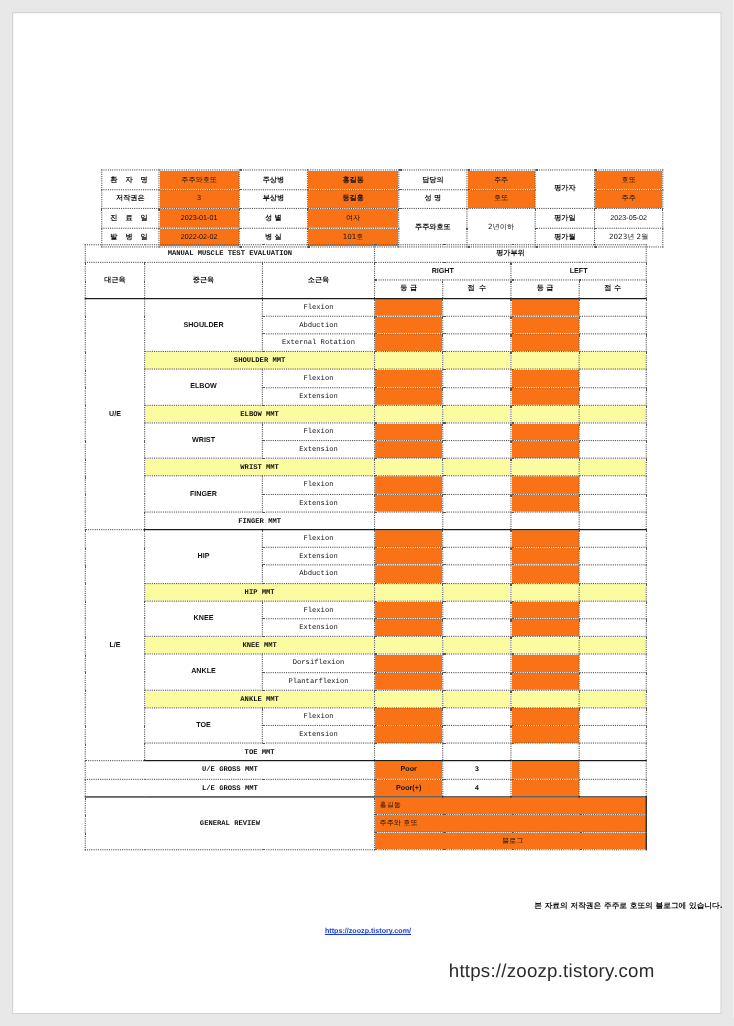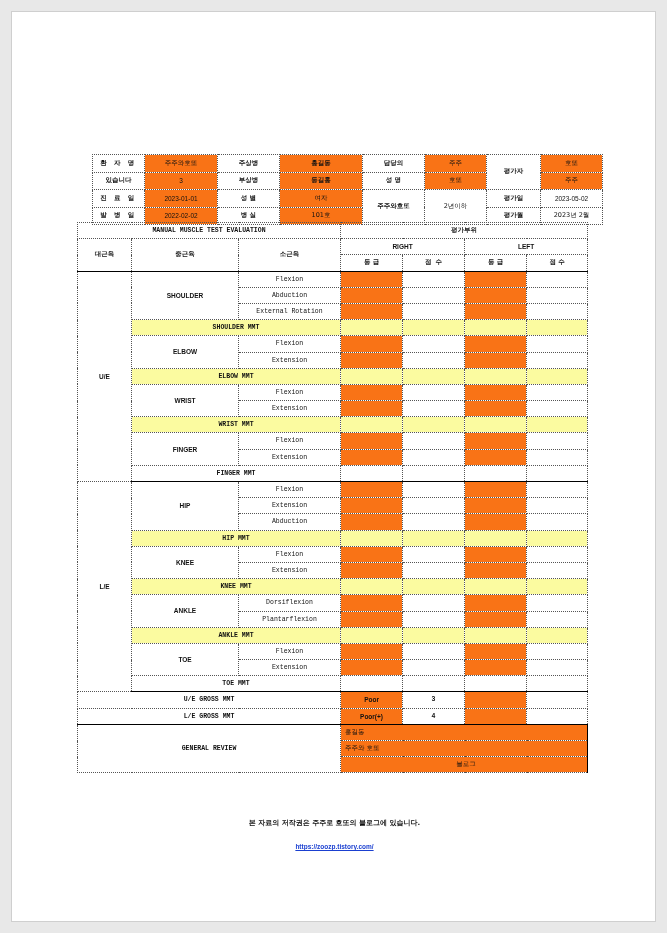--- a/index.html
+++ b/index.html
@@ -73,21 +73,21 @@
   
   #mmt-table { left: 65px; top: 210px; width: 510px; }
   #mmt-table td { height: 15.2px; }
   #mmt-table td.tall { height: 29px; }
 
   .footer-note {
     position: absolute;
     left: 0;
     top: 806px;
     width: 645px;
-    text-align: center;
+    text-align: right;
     font-size: 7px;
     font-weight: bold;
     color: #111;
   }
   .footer-link {
     position: absolute;
     left: 0;
     top: 831px;
     width: 645px;
     text-align: center;
@@ -127,21 +127,21 @@
       <td class="lft bold ko sp">환 자 명</td>
       <td class="shade ko">주주와호또</td>
       <td class="bold ko">주상병</td>
       <td class="shade bold ko">홍길동</td>
       <td class="bold ko">담당의</td>
       <td class="shade ko">주주</td>
       <td rowspan="2" class="bold ko">평가자</td>
       <td class="shade ko rgt">호또</td>
     </tr>
     <tr>
-      <td class="lft bold ko">있습니다</td>
+      <td class="lft bold ko">저작권은</td>
       <td class="shade">3</td>
       <td class="bold ko">부상병</td>
       <td class="shade bold ko">등길훙</td>
       <td class="bold ko">성    명</td>
       <td class="shade ko">호또</td>
       <td class="shade ko rgt">주주</td>
     </tr>
     <tr>
       <td class="lft bold ko sp">진 료 일</td>
       <td class="shade">2023-01-01</td>
@@ -405,14 +405,15 @@
           <td class="shade ko" colspan="4" style="text-align:left;padding-left:4px;border-right:1.3px solid #000;margin-top:36px;">주주와 호또</td>
         </tr>
         <tr class="outer-bottom">
           <td class="shade ko" colspan="4" style="text-align:center;padding-left:4px;border-right:1.3px solid #000;">블로그</td>
         </tr>
       </tbody>
   </table>
 
   <div class="footer-note ko">본 자료의 저작권은 주주로 호또의 블로그에 있습니다.</div>
   <div class="footer-link">https://zoozp.tistory.com/</div>
+  <div class="watermark">https://zoozp.tistory.com</div>
 
 </div>
 
 </body></html>

